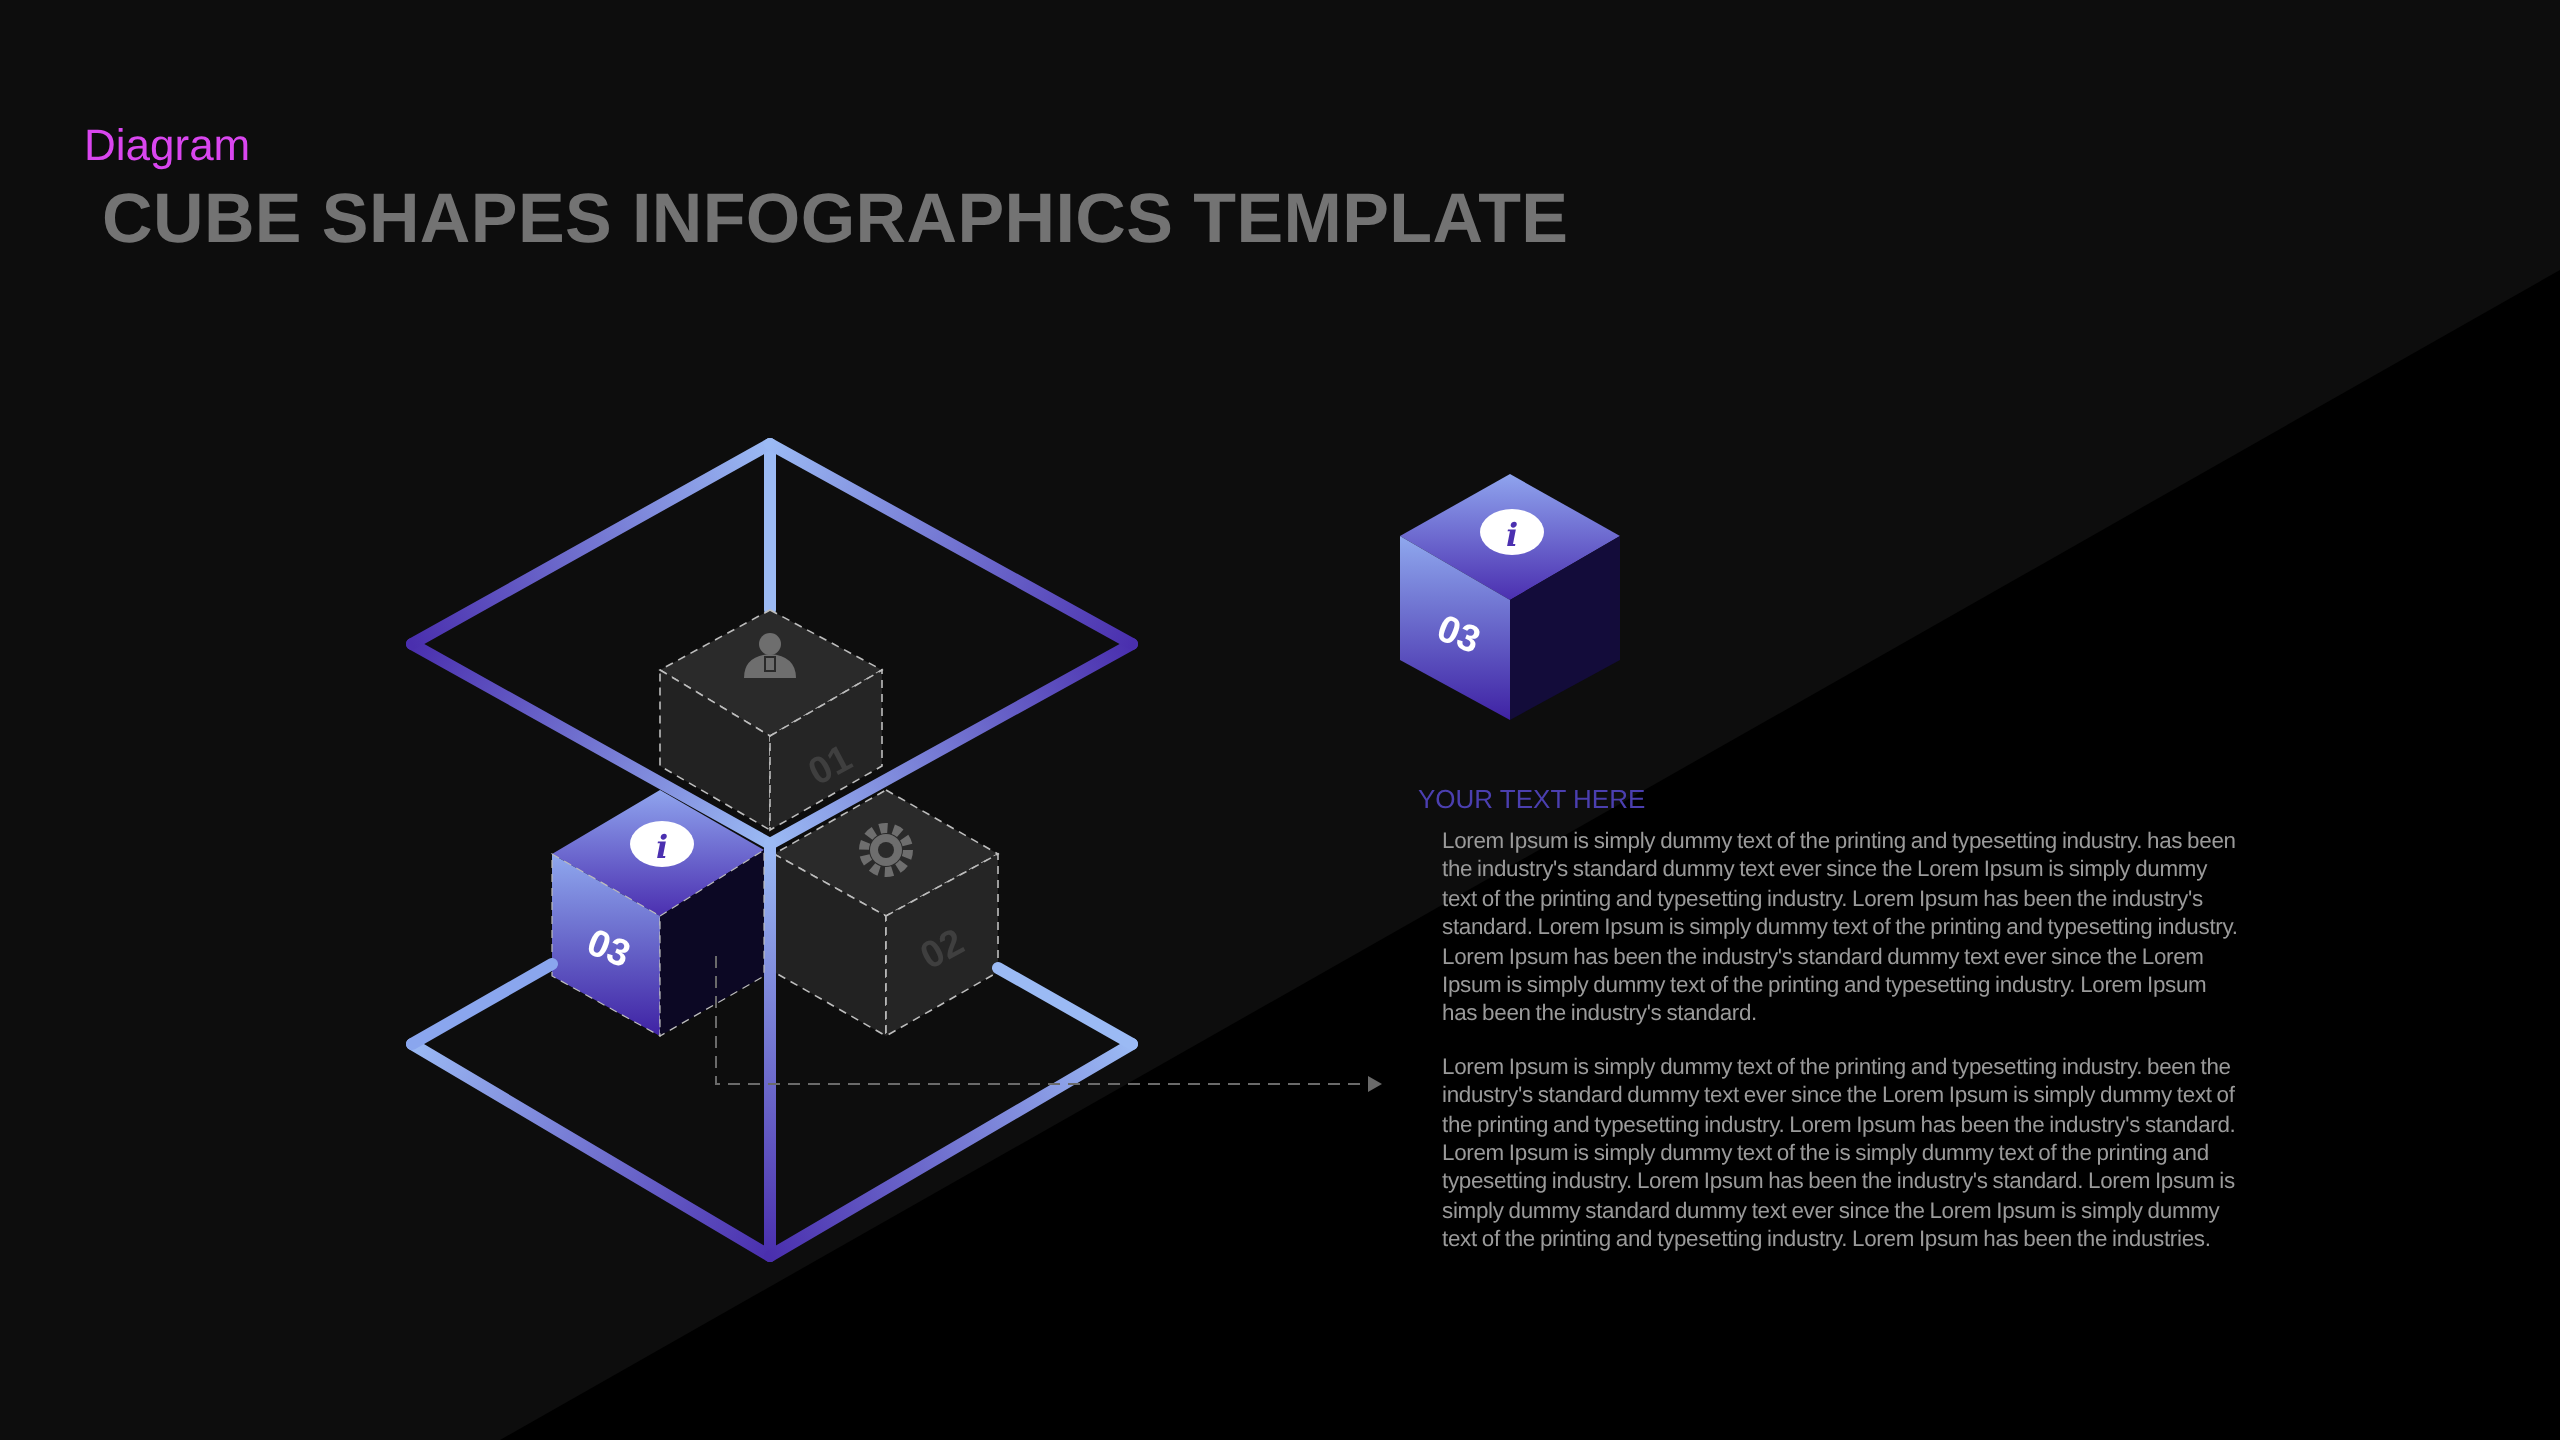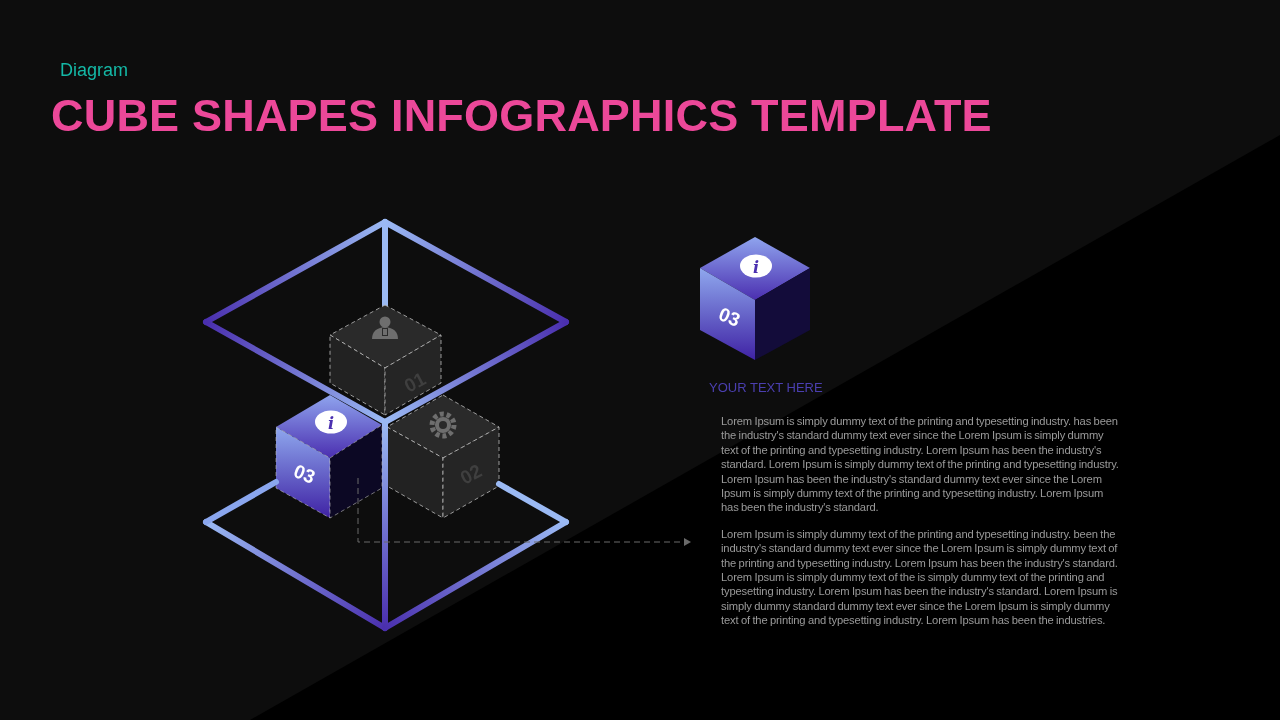--- a/index.html
+++ b/index.html
@@ -3,30 +3,30 @@
 <meta charset="utf-8">
 <style>
   html, body { margin: 0; padding: 0; }
   body {
     width: 1280px; height: 720px; overflow: hidden; position: relative;
     background: #0d0d0d;
     font-family: "Liberation Sans", sans-serif;
   }
   .bg-diag { position: absolute; left: 0; top: 0; width: 1280px; height: 720px; z-index: 0; }
   .subtitle {
-    position: absolute; left: 60px; top: 60px; font-size: 18px; color: #14b8a6;
+    position: absolute; left: 42px; top: 60px; font-size: 22px; color: #d946ef;
     z-index: 2;
   }
   .title {
-    position: absolute; left: 51px; top: 90px; font-size: 45px; font-weight: bold;
-    color: #ec4899; letter-spacing: 0.2px; z-index: 2;
+    position: absolute; left: 51px; top: 90px; font-size: 35px; font-weight: bold;
+    color: #737373; letter-spacing: 0.2px; z-index: 2;
   }
   .diagram { position: absolute; left: 0; top: 0; width: 1280px; height: 720px; z-index: 1; }
   .heading {
-    position: absolute; left: 709px; top: 380px; font-size: 13px; color: #4b3fb0;
+    position: absolute; left: 709px; top: 392px; font-size: 13px; color: #4b3fb0;
     z-index: 2;
   }
   .body-text {
     position: absolute; left: 709px; top: 402px; width: 425px; font-size: 11.2px;
     line-height: 14.4px; color: #9a9a9a; z-index: 2; letter-spacing: -0.15px;
     word-spacing: -0.5px;
   }
   .body-text p { margin: 12px; }
 </style>
 </head>

